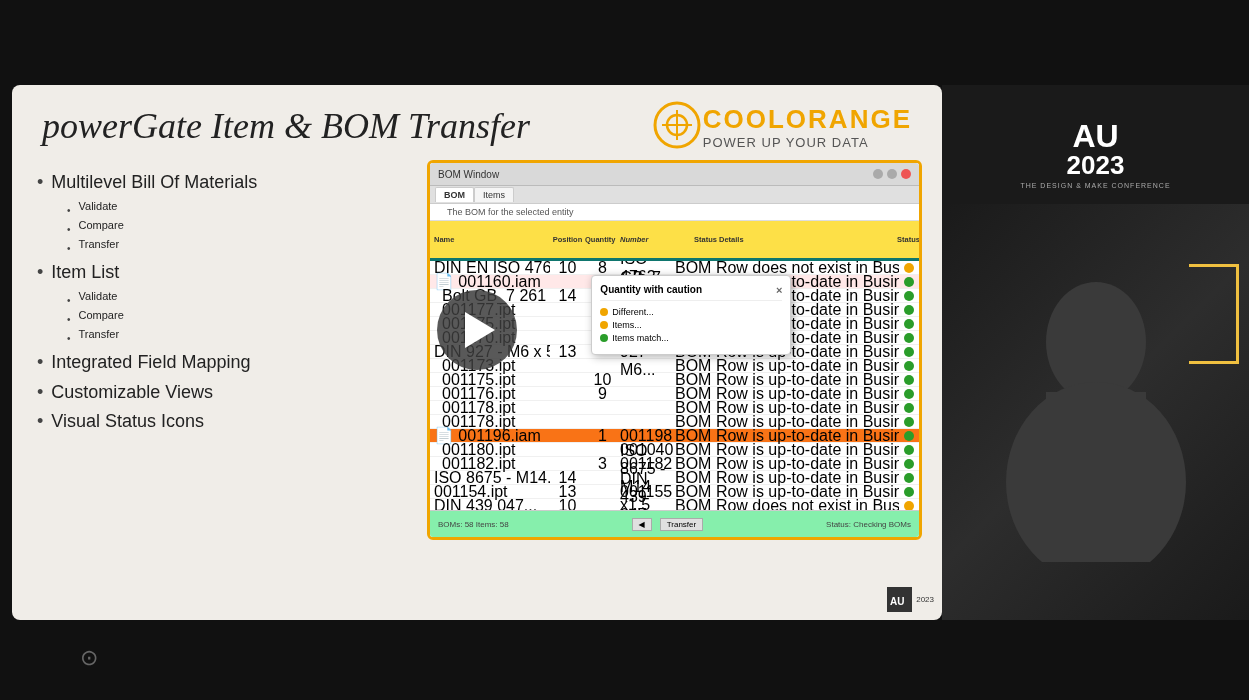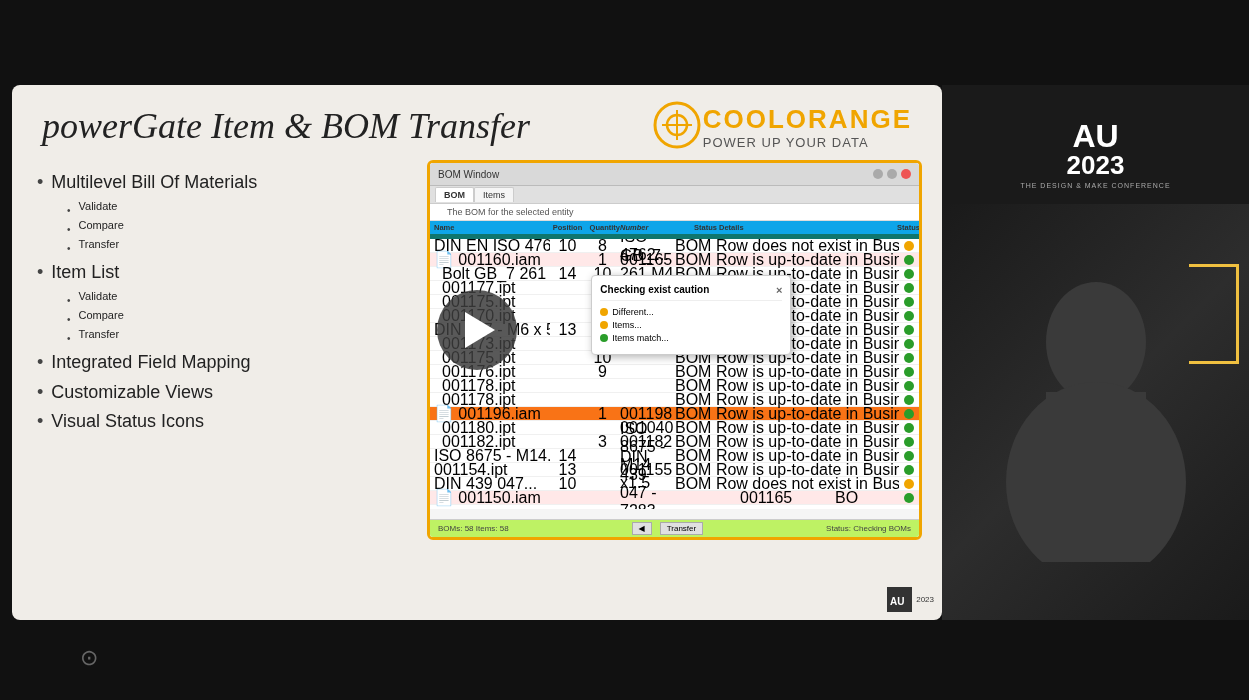--- a/index.html
+++ b/index.html
@@ -316,25 +316,25 @@
       border-radius: 50%;
       flex-shrink: 0;
     }
 
     .bom-footer {
       position: absolute;
       bottom: 0;
       left: 0;
       right: 0;
       height: 18px;
-      background: #bef264;
+      background: #86efac;
       display: flex;
       align-items: center;
       justify-content: space-between;
-      padding: 4px 8px;
+      padding: 13px 8px;
       font-size: 8px;
       color: #444;
       border-top: 1px solid #ccc;
     }
   </style>
 </head>
 <body>
 
 <div class="top-bar"></div>
 
@@ -416,24 +416,24 @@
         <div class="window-btn" style="background:#e55;"></div>
       </div>
 
       <div class="bom-tabs">
         <div class="bom-tab active">BOM</div>
         <div class="bom-tab">Items</div>
       </div>
 
       <div style="padding: 3px 17px; background:white; font-size:9px; color:#555; border-bottom:1px solid #ddd;">The BOM for the selected entity</div>
 
-      <div style="display:flex; background:#0ea5e9; border-bottom:5px solid #0f766e; font-size:7.5px; font-weight:bold; color:#333; padding:2px 0;">
+      <div style="display:flex; background:#fde047; border-bottom:3px solid #0f766e; font-size:7.5px; font-weight:bold; color:#333; padding:14px 0;">
         <span style="width:120px; padding-left:4px;">Name</span>
         <span style="width:35px; text-align:center;">Position</span>
-        <span style="width:35px; text-align:right;">Quantity</span>
+        <span style="width:35px; text-align:left;">Quantity</span>
         <span style="width:74px;font-style:italic;">Number</span>
         <span style="flex:1;">Status Details</span>
         <span style="width:22px; text-align:center;">Status</span>
       </div>
 
       <div style="overflow:hidden; height:270px; background:white;">
         <div class="bom-table-row">
           <span class="col-name">DIN EN ISO 4762...</span>
           <span class="col-pos">10</span>
           <span class="col-qty">8</span>
@@ -582,21 +582,21 @@
           <span class="col-pos"></span>
           <span class="col-qty"></span>
           <span class="col-num">001165</span>
           <span class="col-status">BOM Row is up-to-date in Business Central</span>
           <span class="col-icon"><span class="status-green"></span></span>
         </div>
       </div>
 
       <div class="dialog-overlay">
         <div class="dialog-title">
-          <span>Checking exist caution</span>
+          <span>Quantity with caution</span>
           <span class="dialog-close">×</span>
         </div>
         <div class="dialog-row">
           <span class="legend-dot" style="background:#f0a500;"></span>
           <span>Different...</span>
         </div>
         <div class="dialog-row">
           <span class="legend-dot" style="background:#f0a500;"></span>
           <span>Items...</span>
         </div>

